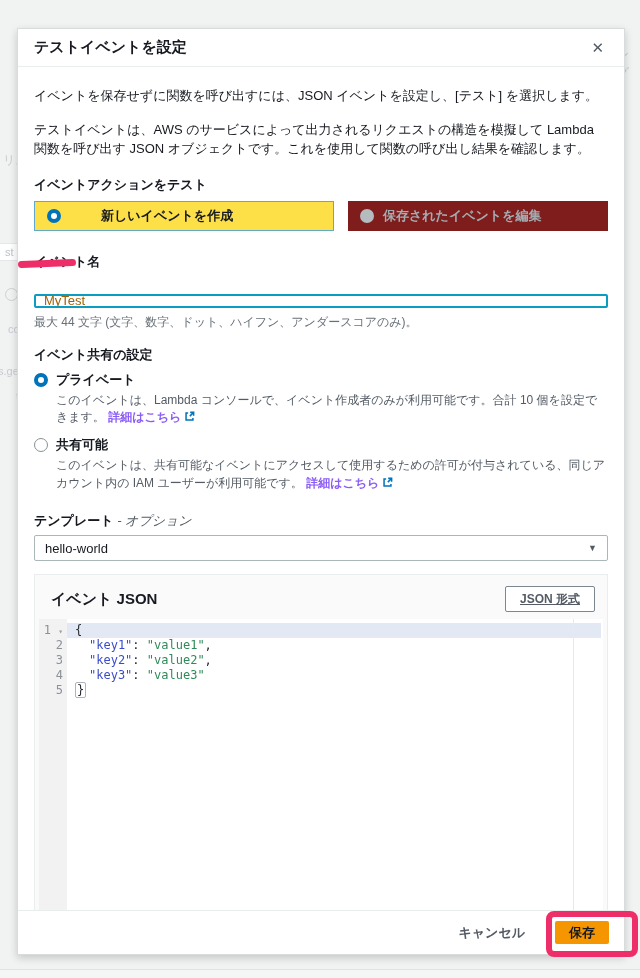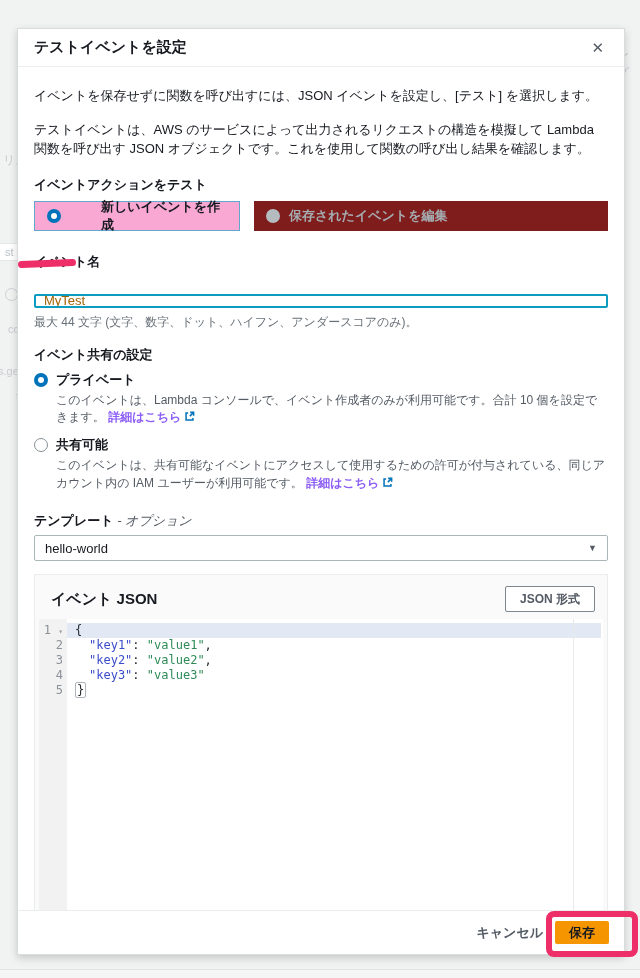--- a/index.html
+++ b/index.html
@@ -27,21 +27,21 @@
                cursor:pointer; line-height:1; }
 
   .modal-body { flex:1; padding:10px 16px 0 16px; font-size:13px; overflow:hidden; }
   .para { line-height:1.45; margin-top:10px; }
   .para + .para { margin-top:15px; }
 
   .field-label { margin-top:17px; font-weight:700; font-size:13px; }
 
   .segmented { margin-top:7px; display:flex; gap:14px; height:30px; }
   .seg { display:flex; align-items:center; gap:9px; padding:0 12px; font-size:13px; font-weight:700; }
-  .seg-selected { width:206px; background:#f9a8d4; border:1px solid #62a8cc; color:#16191f;gap:40px; }
+  .seg-selected { width:300px; background:#fde047; border:1px solid #62a8cc; color:#16191f;gap:40px; }
   .seg-disabled { flex:1; background:#7f1d1d; color:#a5acb0; }
 
   .radio { width:14px; height:14px; border-radius:50%; flex:none; }
   .radio-on  { border:4px solid #0073bb; background:#fff; }
   .radio-off { border:1px solid #879196; background:#fff; }
   .radio-dis { background:#b5bcc0; }
 
   .name-label { margin-top:22px; font-weight:700; }
   .text-input { display:block; margin-top:23px; width:100%; height:14px; border:2px solid #0c9cc2;
                 border-radius:2px; padding:0 8px; font-size:13px; color:#a16207;
@@ -59,40 +59,40 @@
   .select-box { margin-top:5px; height:26px; border:1px solid #aab7b8; border-radius:2px;
                 display:flex; align-items:center; justify-content:space-between;
                 padding:0 10px; background:#fff; cursor:pointer; }
   .select-caret { font-size:9px; color:#545b64; }
 
   .json-panel { margin-top:13px; background:#fafafa; border:1px solid #eaeded; padding:0 4px 6px; }
   .json-panel-header { display:flex; align-items:center; padding:11px 8px 7px 12px; }
   .json-panel-title { font-size:15px; font-weight:700; }
   .format-btn { margin-left:auto; height:26px; padding:0 14px; background:#fff;
                 border:1px solid #7d8790; border-radius:2px; font-weight:700; font-size:12px;
-                color:#545b64; cursor:pointer; }
+                color:#545b64; cursor:pointer;text-decoration:underline; }
 
   .editor { position:relative; height:372px; background:#fff; border-bottom:1px solid #d5d9dc;
             font-family:"DejaVu Sans Mono","Liberation Mono",monospace; font-size:12px;
             line-height:15px; padding-top:4px; cursor:text; }
   .editor::before { content:""; position:absolute; left:0; top:0; bottom:0; width:28px;
                     background:#f2f2f2; }
   .print-margin { position:absolute; left:534px; top:0; bottom:0; width:1px; background:#e9e9e9; }
   .active-line { position:absolute; left:28px; right:2px; top:4px; height:15px; background:#e2e9f4; }
   .ed-row { position:relative; display:flex; height:15px; }
   .gutter-cell { width:28px; flex:none; text-align:right; padding-right:4px; color:#8b9198; }
   .fold-caret { font-size:8px; color:#9ba1a8; }
   .code { padding-left:8px; white-space:pre; color:#24292e; }
   .code.ind { padding-left:22px; }
   .tk-key { color:#3b4cca; }
   .tk-val { color:#2e8b57; }
   .bm { border:1px solid #aeb4ba; border-radius:2px; padding:0 1px; }
 
   .modal-footer { margin-top:auto; border-top:1px solid #eaeded; padding:10px 15px;
-                  display:flex; justify-content:flex-end; align-items:center; gap:12px; }
+                  display:flex; justify-content:flex-end; align-items:center; gap:30px; }
   .cancel-btn { background:none; border:none; font-weight:700; font-size:13px; color:#545b64;
                 cursor:pointer; }
   .save-btn { background:#f59600; border:none; border-radius:2px; height:23px; padding:0 14px;
               font-weight:700; font-size:13px; color:#16191f; cursor:pointer;text-align:right; }
 
   
   .anno-underline { position:absolute; left:18px; top:260px; width:58px; height:7px;
                     background:#ee2e68; border-radius:4px; transform:rotate(-2deg); z-index:50; }
   .anno-box { position:absolute; left:546px; top:911px; width:92px; height:46px;
               border:6px solid #ee2e68; border-radius:8px; z-index:50; }

